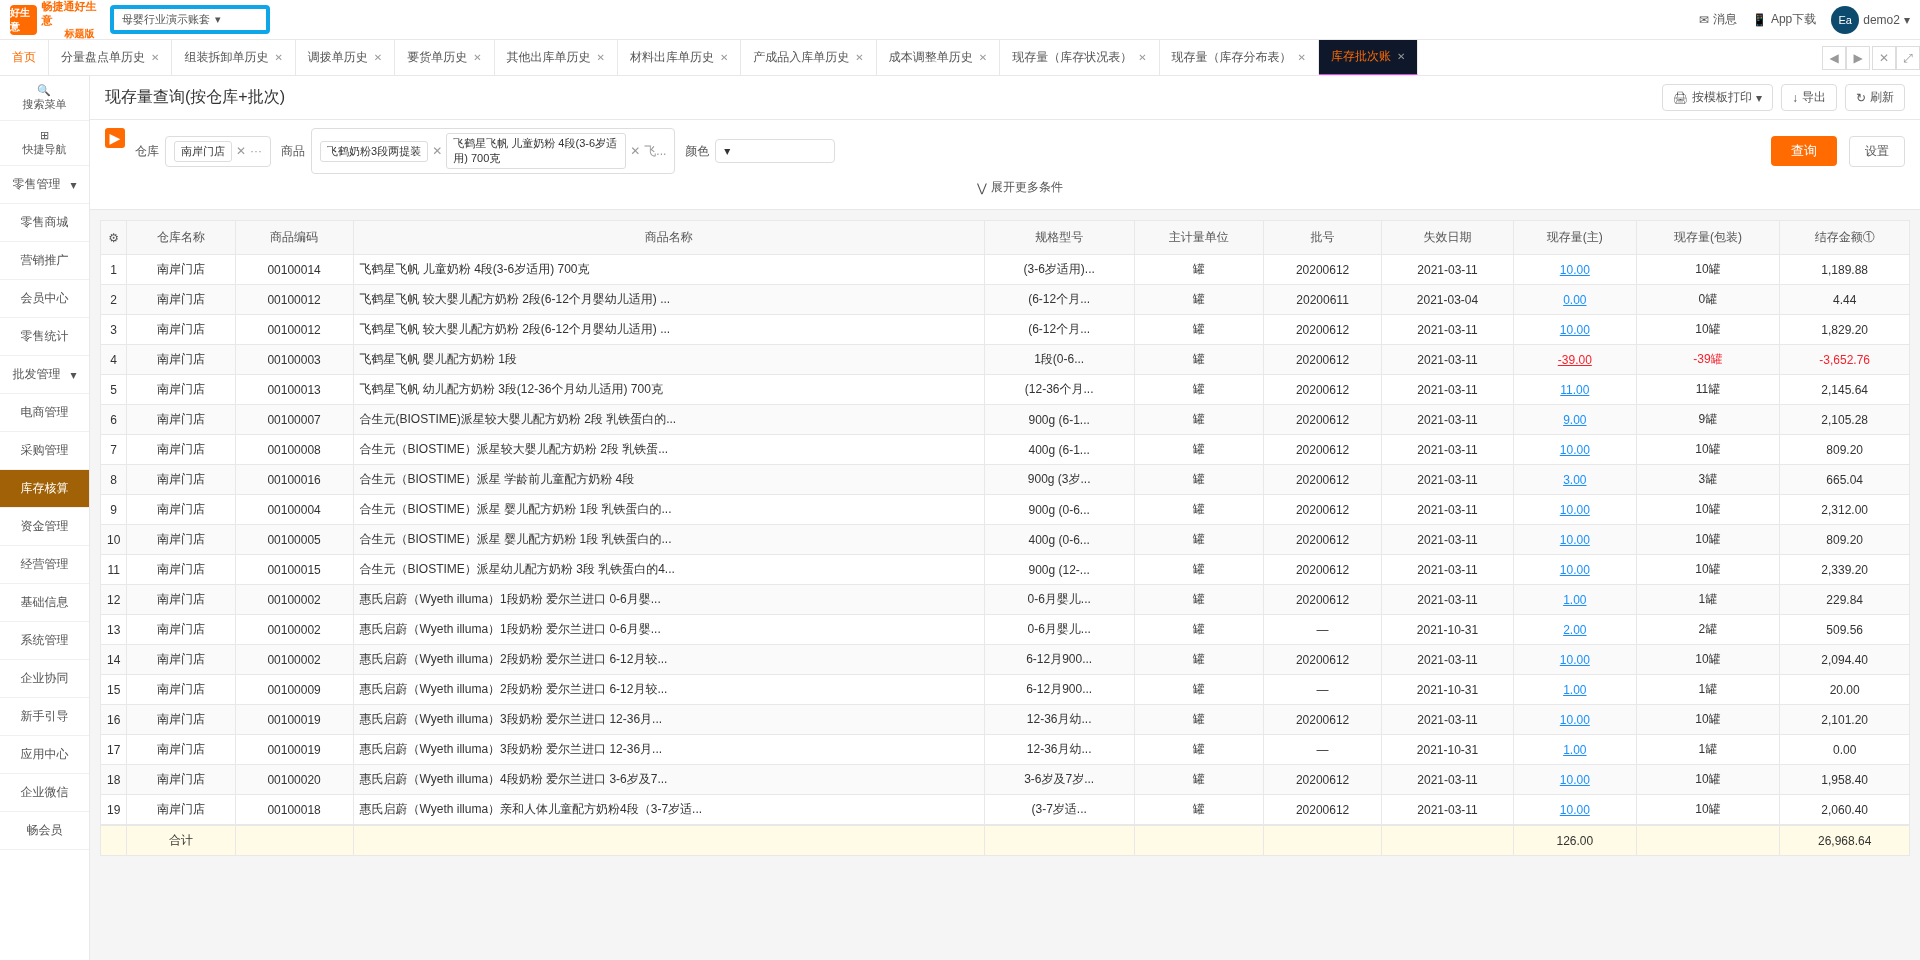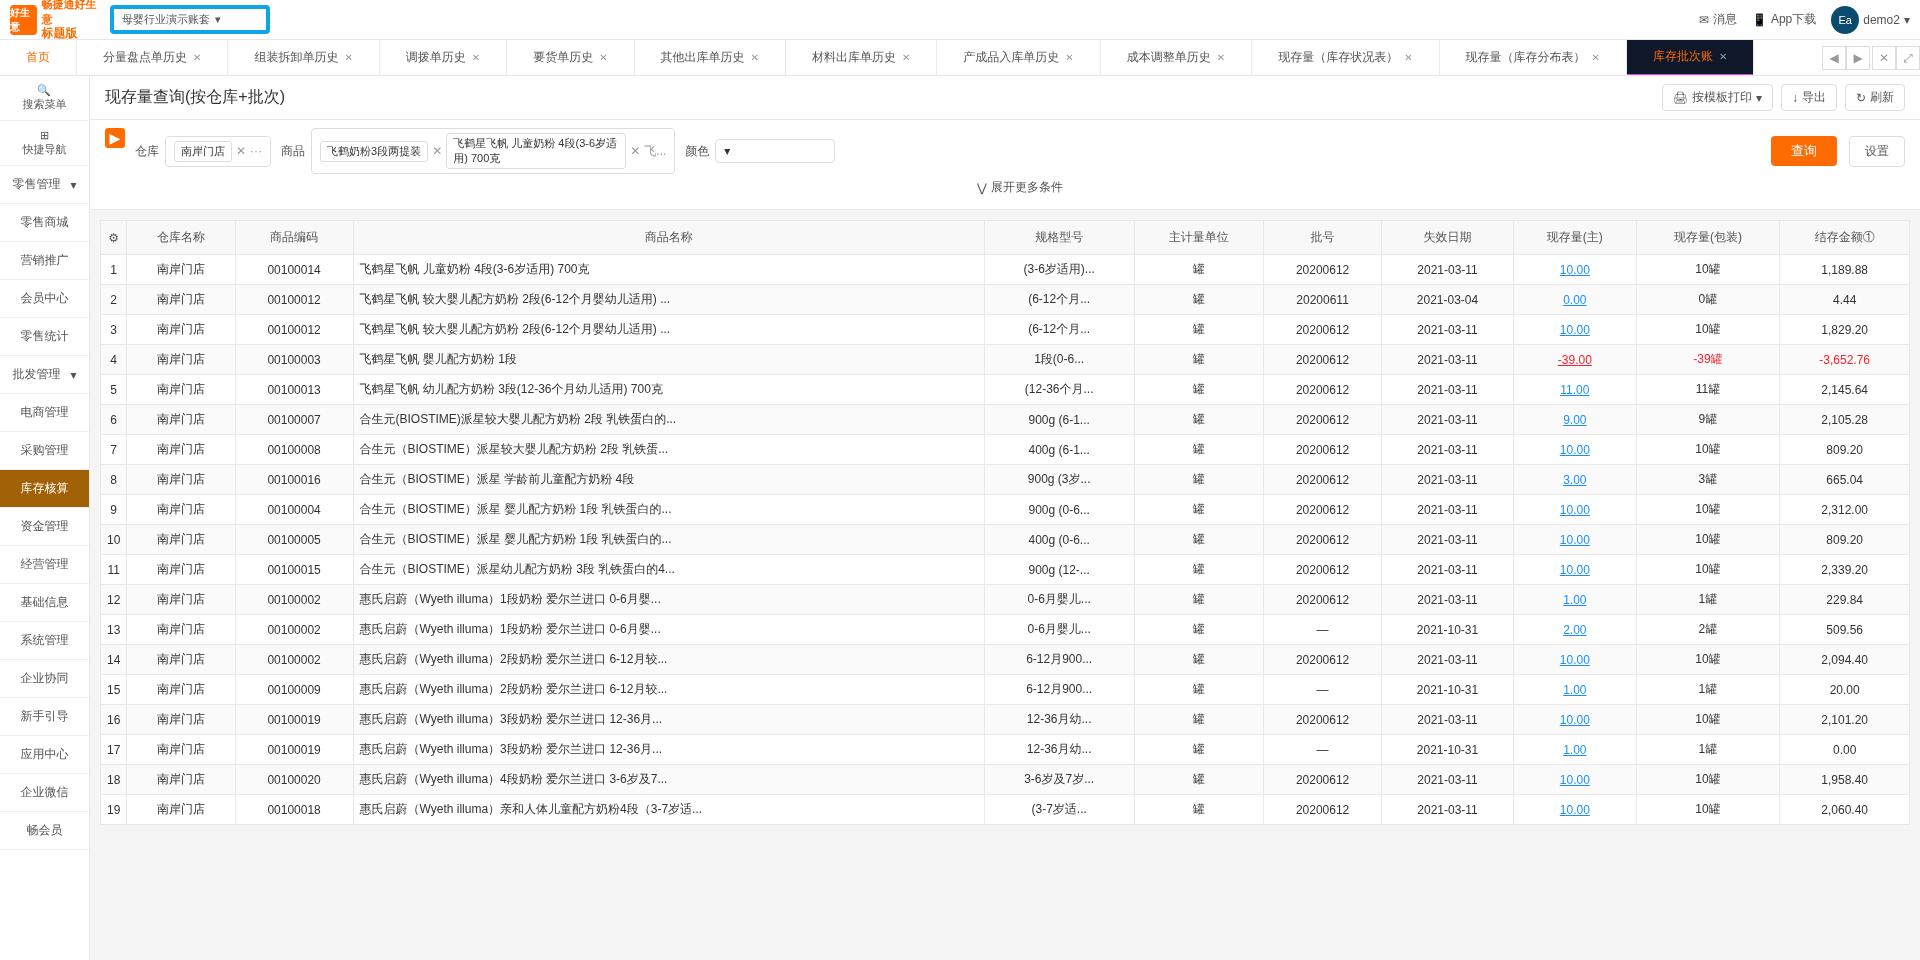--- a/index.html
+++ b/index.html
@@ -9,21 +9,21 @@
     .top-bar { display: flex; align-items: center; height: 40px; background: #fff; border-bottom: 1px solid #e8e8e8; padding: 0 10px; gap: 10px; }
     .logo { display: flex; align-items: center; gap: 5px; color: #ff6b00; font-weight: bold; font-size: 13px; width: 90px; }
     .logo-icon { width: 30px; height: 30px; background: #ff6b00; border-radius: 4px; display: flex; align-items: center; justify-content: center; color: white; font-size: 10px; }
     .org-selector { display: flex; align-items: center; gap: 5px; border: 4px solid #0ea5e9; border-radius: 4px; padding: 3px 8px; cursor: pointer; font-size: 11px; color: #555; min-width: 160px; }
     .top-right { margin-left: auto; display: flex; align-items: center; gap: 15px; }
     .top-right-item { display: flex; align-items: center; gap: 4px; cursor: pointer; color: #555; font-size: 12px; }
     .avatar { width: 28px; height: 28px; border-radius: 50%; background: #0c4a6e; display: flex; align-items: center; justify-content: center; color: white; font-size: 11px; }
 
     
     .nav-tabs { display: flex; align-items: center; background: #fff; border-bottom: 1px solid #e8e8e8; height: 36px; overflow: hidden; }
-    .nav-tab { display: flex; align-items: center; padding: 0 26px; height: 36px; font-size: 12px; cursor: pointer; white-space: nowrap; border-right: 1px solid #e8e8e8; color: #555; position: relative; }
+    .nav-tab { display: flex; align-items: center; padding: 0 12px; height: 36px; font-size: 12px; cursor: pointer; white-space: nowrap; border-right: 1px solid #e8e8e8; color: #555; position: relative; }
     .nav-tab.home { color: #ff6b00; font-weight: 500; }
     .nav-tab .close-btn { margin-left: 6px; color: #999; font-size: 10px; cursor: pointer; }
     .nav-tab.active { background: #0f172a; color: #ff6b00; border-bottom: 2px solid #d946ef; }
     .nav-arrows { display: flex; align-items: center; margin-left: auto; }
     .nav-arrow { width: 24px; height: 24px; display: flex; align-items: center; justify-content: center; cursor: pointer; color: #999; border: 1px solid #ddd; }
     .nav-close { width: 24px; height: 24px; display: flex; align-items: center; justify-content: center; cursor: pointer; color: #999; border: 1px solid #ddd; margin-left: 2px; }
     .nav-max { width: 24px; height: 24px; display: flex; align-items: center; justify-content: center; cursor: pointer; color: #999; border: 1px solid #ddd; }
 
     
     .layout { display: flex; height: calc(960px - 76px); }
@@ -80,21 +80,21 @@
     .btn-settings { background: white; color: #555; border: 1px solid #ddd; border-radius: 4px; padding: 6px 15px; cursor: pointer; font-size: 12px; }
   </style>
 </head>
 <body>
 
 <div class="top-bar">
   <div class="logo">
     <div class="logo-icon">好生意</div>
     <div>
       <div style="font-size:11px;line-height:1.3;">畅捷通好生意</div>
-      <div style="font-size:12px;color:#ff6b00;line-height:1.3;">标题版</div>
+      <div style="font-size:10px;color:#ff6b00;line-height:1.3;margin-left:23px;">标题版</div>
     </div>
   </div>
   <div class="org-selector">
     <span>母婴行业演示账套</span>
     <span>▾</span>
   </div>
   <div class="top-right">
     <div class="top-right-item">
       <span>✉</span>
       <span>消息</span>
@@ -564,17 +564,30 @@
               <td class="">00100018</td>
               <td class="text-left">惠氏启蔚（Wyeth illuma）亲和人体儿童配方奶粉4段（3-7岁适...</td>
               <td class="">(3-7岁适...</td>
               <td class="">罐</td>
               <td class="">20200612</td>
               <td class="">2021-03-11</td>
               <td class="underline link">10.00</td>
               <td class="">10罐</td>
               <td class="">2,060.40</td>
             </tr>
+            <tr class="summary-row">
+              <td></td>
+              <td>合计</td>
+              <td></td>
+              <td></td>
+              <td></td>
+              <td></td>
+              <td></td>
+              <td></td>
+              <td>126.00</td>
+              <td></td>
+              <td>26,968.64</td>
+            </tr>
           </tbody>
       </table>
     </div>
   </div>
 </div>
 
 </body></html>

